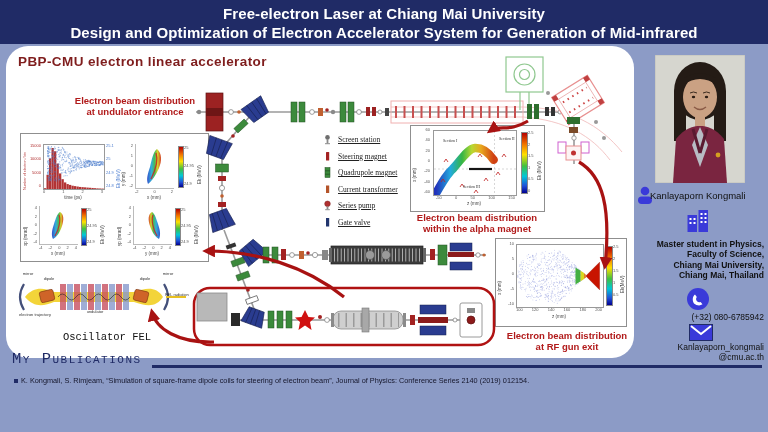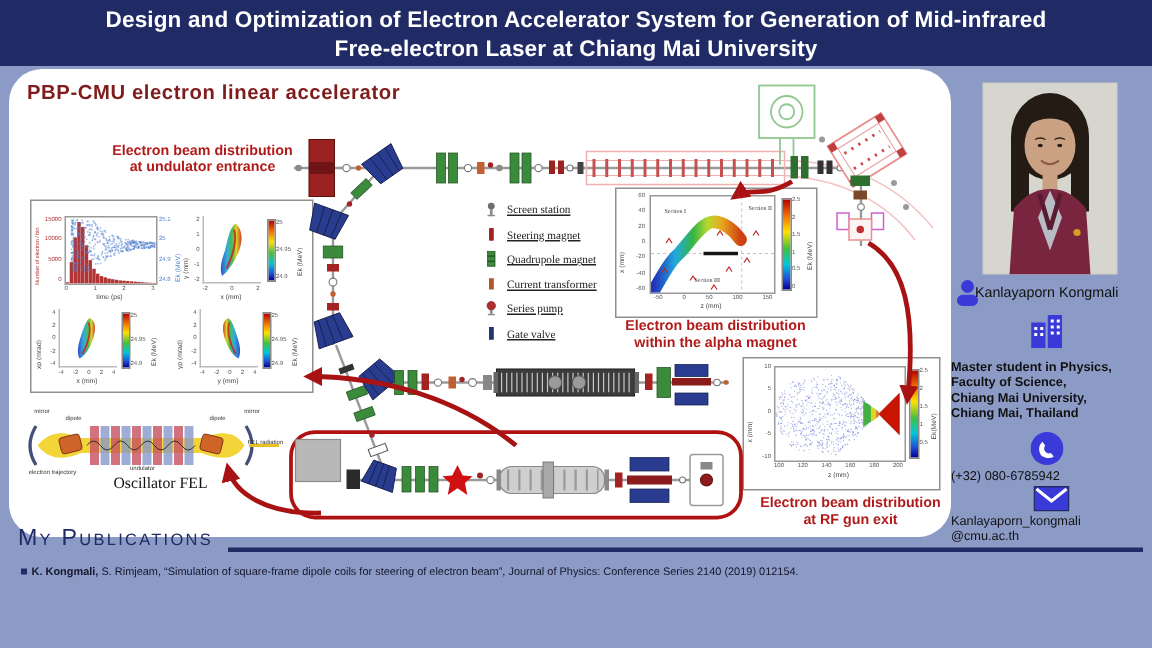--- a/index.html
+++ b/index.html
@@ -19,37 +19,37 @@
   .vert{writing-mode:vertical-rl;transform:rotate(180deg);}
   .red{color:#b23333;}
   .blue{color:#4f7fd0;}
   .cbar{background:linear-gradient(180deg,#b40000 0%,#f07000 18%,#ffe000 36%,#40c040 55%,#00c8d8 72%,#2050d8 88%,#000090 100%);border:0.5px solid #888;}
   .legend{position:absolute;left:323px;top:134px;}
   .legend-row{display:flex;align-items:center;gap:6px;margin-bottom:5.5px;}
   .legend-row span.lbl{font-family:"Liberation Serif",serif;font-size:7.5px;color:#222;text-decoration:underline;}
   .miniA{border:0.5px solid #999;}
   .miniB{border-left:0.5px solid #bbb;border-bottom:0.5px solid #bbb;}
   .fel-lbl{position:absolute;font-size:4px;color:#333;text-align:center;line-height:1.1;}
-  .fel-cap{position:absolute;left:52px;top:317px;width:110px;text-align:center;font-family:Liberation Serif, serif;font-size:10.5px;color:#111;}
-  .sb-text{position:absolute;left:634px;width:130px;text-align:left;color:#111;}
+  .fel-cap{position:absolute;left:52px;top:331px;width:110px;text-align:center;font-family:Liberation Mono, monospace;font-size:10.5px;color:#111;}
+  .sb-text{position:absolute;left:634px;width:130px;text-align:right;color:#111;}
   .rule{position:absolute;left:152px;top:365px;width:610px;height:2.5px;background:#202b66;}
-  .pub-head{position:absolute;left:12px;top:350px;font-family:Liberation Sans, sans-serif;font-variant:small-caps;letter-spacing:1.5px;font-size:15.5px;color:#202b66;}
+  .pub-head{position:absolute;left:12px;top:350px;font-family:Liberation Mono, monospace;font-variant:small-caps;letter-spacing:1.5px;font-size:15.5px;color:#202b66;}
   .pub-entry{position:absolute;left:14px;top:377px;width:620px;font-size:7.3px;color:#15162b;line-height:1.2;}
   .pub-bullet{display:inline-block;width:4px;height:4px;background:#202b66;margin-right:3px;vertical-align:middle;}
-  .pub-bold{font-weight:bold;}
+  .pub-bold{font-weight:normal;}
   .sec-lbl{position:absolute;font-family:"Liberation Serif",serif;font-size:4px;color:#333;}
 </style>
 </head>
 <body>
 
 <div class="page">
 
   <header class="titlebar">
+    <div>Free-electron Laser at Chiang Mai University</div>
     <div>Design and Optimization of Electron Accelerator System for Generation of Mid-infrared</div>
-    <div>Free-electron Laser at Chiang Mai University</div>
   </header>
 
   <main class="panel"></main>
   <div class="heading">PBP-CMU electron linear accelerator</div>
 
   <div class="cap" style="left:30px;top:96px;width:210px;">
     <div>Electron beam distribution</div>
     <div>at undulator entrance</div>
   </div>
 

